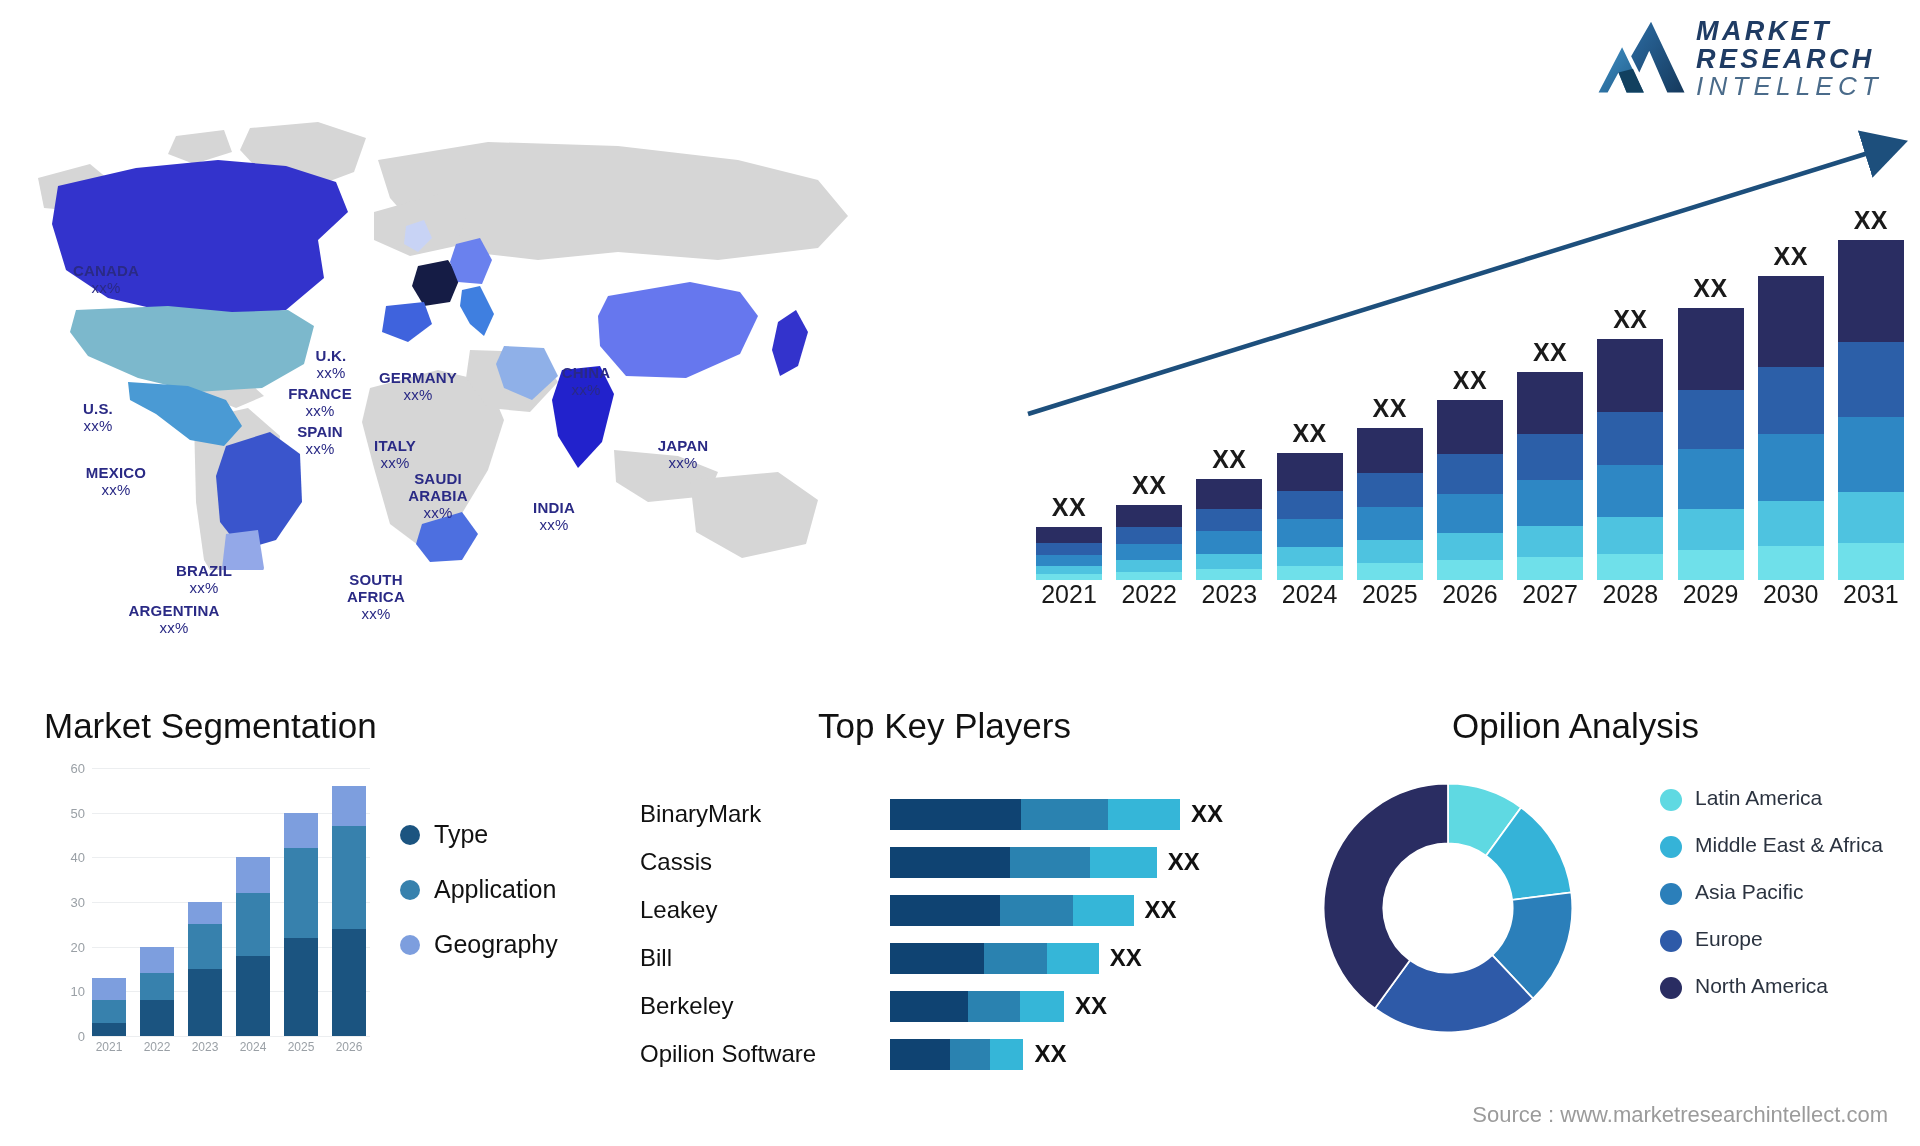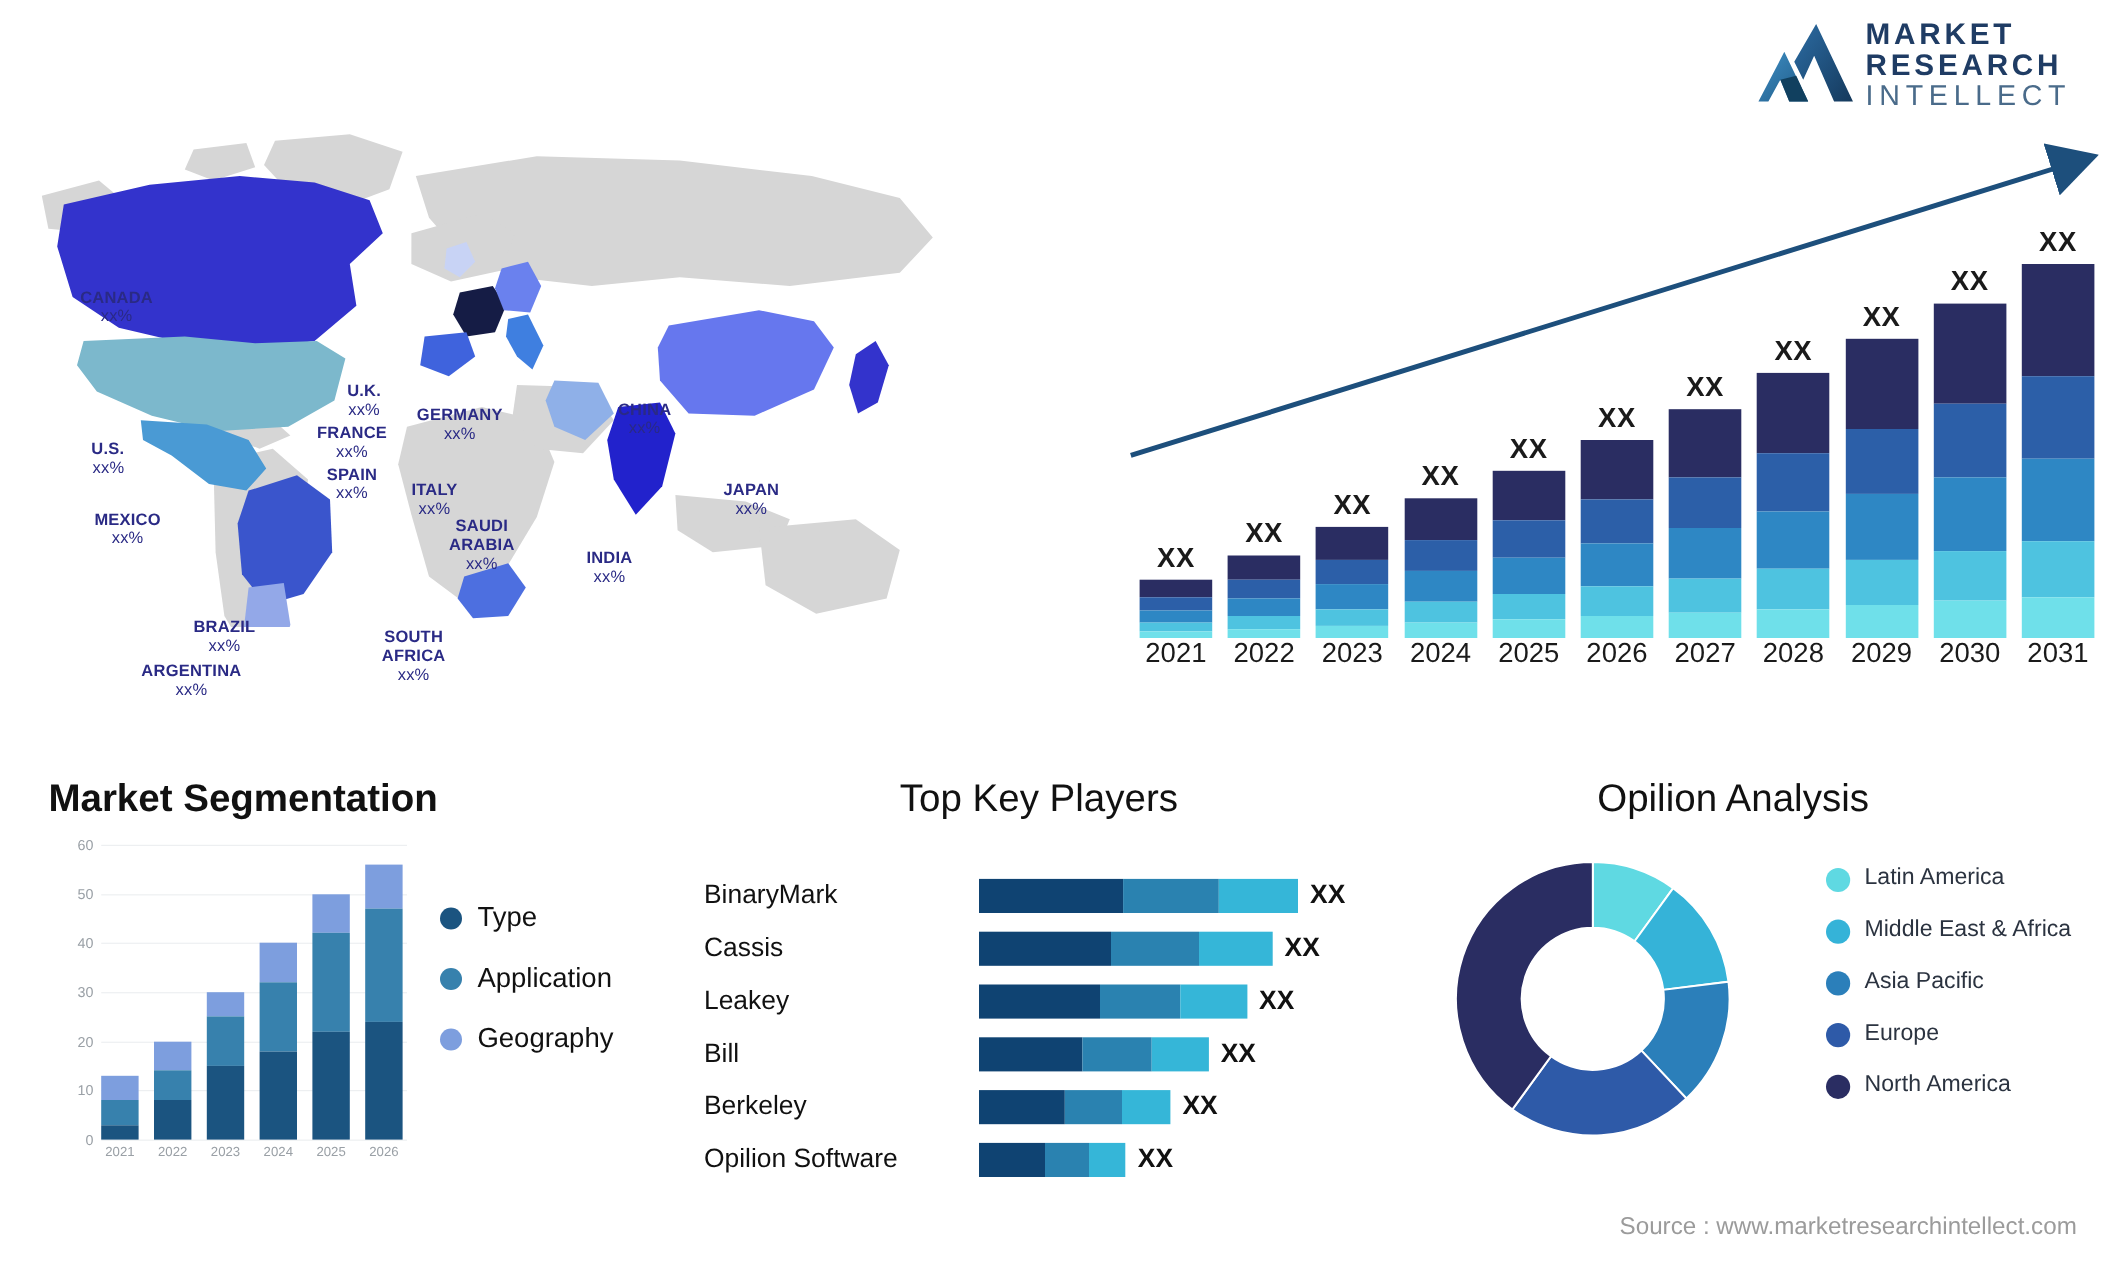--- a/index.html
+++ b/index.html
@@ -11,21 +11,21 @@
   }
   .page { position: relative; width: 1920px; height: 1146px; background:#fff; }
 
   
   .title {
     position: absolute; left: 44px; top: 24px;
     font-size: 47px; font-weight: 400; color: #111;
     letter-spacing: -0.3px; white-space: nowrap;
     font-family: "Liberation Sans", sans-serif;
   }
-  .logo { position: absolute; right: 34px; top: 14px; width: 290px; height: 92px; }
+  .logo { position: absolute; right: 34px; top: 14px; width: 290px; height: 92px; font-style: italic; }
   .logo-mark { position:absolute; left:0; top:6px; width:92px; height:76px; }
   .logo-text { position:absolute; left:100px; top:4px; }
   .logo-l1, .logo-l2 {
     font-size: 27px; font-weight: 700; color:#1f3c64;
     letter-spacing: 3.4px; line-height: 1.02;
   }
   .logo-l3 {
     font-size: 26px; font-weight: 400; color:#4a6b8a;
     letter-spacing: 5.2px; line-height: 1.05;
   }
@@ -164,21 +164,21 @@
       <path d="M486 226 L526 228 L540 256 L514 280 L486 268 L478 244 Z" fill="#8fb0e8"></path>
       <path d="M544 250 L582 246 L596 274 L584 322 L560 348 L540 316 L534 280 Z" fill="#2222cc"></path>
       <path d="M590 176 L672 162 L722 172 L740 196 L722 234 L668 258 L608 256 L582 226 L580 196 Z" fill="#6677ee"></path>
       <path d="M760 202 L778 190 L790 212 L780 246 L762 256 L754 230 Z" fill="#3333cc"></path>
       <path d="M404 404 L444 392 L460 414 L444 440 L412 442 L398 424 Z" fill="#4d6fe0"></path>
     </svg>
   <div class="map-label" style="left: 88px; top: 143px; transform: translateX(-50%);">
         <div>CANADA</div>
         <div class="pct">xx%</div>
       </div>
-      <div class="map-label" style="left: 80px; top: 281px; transform: translateX(-50%); text-align: right;">
+      <div class="map-label" style="left: 80px; top: 281px; transform: translateX(-50%);">
         <div>U.S.</div>
         <div class="pct">xx%</div>
       </div>
       <div class="map-label" style="left: 98px; top: 345px; transform: translateX(-50%);">
         <div>MEXICO</div>
         <div class="pct">xx%</div>
       </div>
       <div class="map-label" style="left: 186px; top: 443px; transform: translateX(-50%);">
         <div>BRAZIL</div>
         <div class="pct">xx%</div>
@@ -358,21 +358,21 @@
         <div class="yr">2025</div>
         <div class="yr">2026</div>
         <div class="yr">2027</div>
         <div class="yr">2028</div>
         <div class="yr">2029</div>
         <div class="yr">2030</div>
         <div class="yr">2031</div>
       </div>
   </div>
 
-  <div class="sec-title" style="left:44px; top:706px;font-weight:bold;">Market Segmentation</div>
+  <div class="sec-title" style="left:44px; top:706px;">Market Segmentation</div>
 
   <div class="seg-chart">
     <div class="seg-grid">
         <div class="gridline" style="top: 268px;">
           <div class="ylab" style="top: 0px;">0</div>
         </div>
         <div class="gridline" style="top: 223.333px;">
           <div class="ylab" style="top: 0px;">10</div>
         </div>
         <div class="gridline" style="top: 178.667px;">

